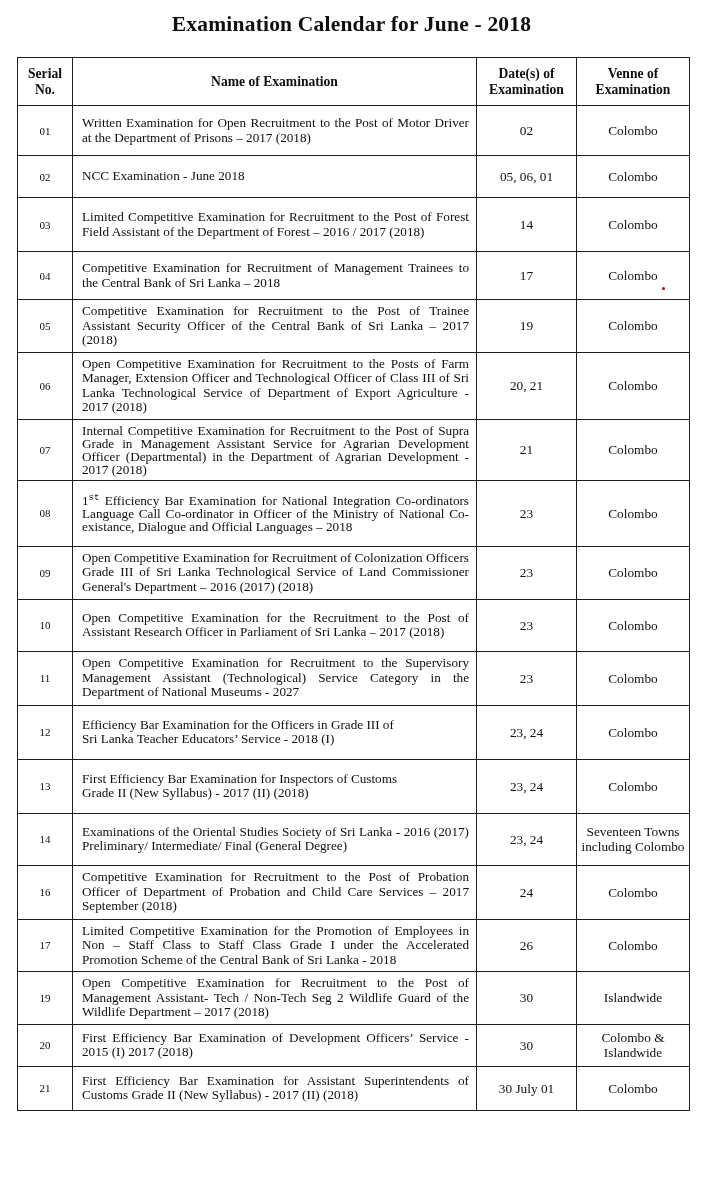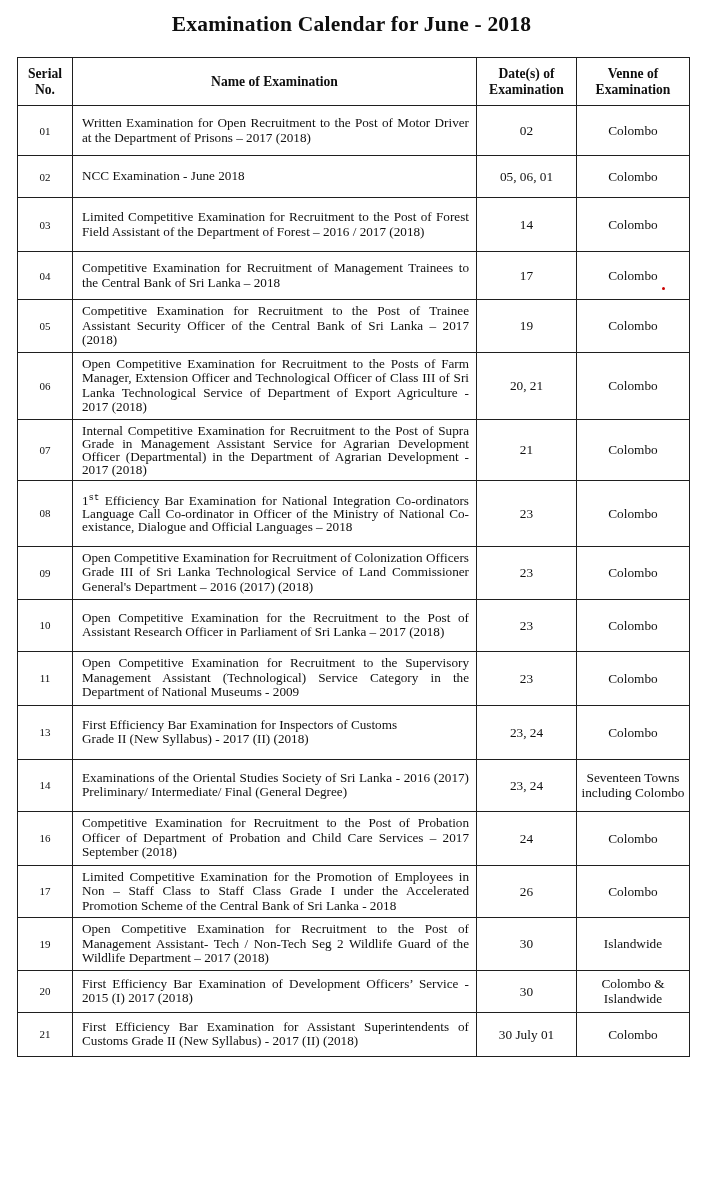--- a/index.html
+++ b/index.html
@@ -157,25 +157,32 @@
 
     <tr style="height:52px">
       <td class="serial-cell">10</td>
       <td class="name-cell">Open Competitive Examination for the Recruitment to the Post of Assistant Research Officer in Parliament of Sri Lanka – 2017 (2018)</td>
       <td class="date-cell">23</td>
       <td class="venue-cell">Colombo</td>
     </tr>
 
     <tr style="height:54px">
       <td class="serial-cell">11</td>
-      <td class="name-cell">Open Competitive Examination for Recruitment to the Supervisory Management Assistant (Technological) Service Category in the Department of National Museums - 2009</td>
-      <td class="date-cell">23</td>
-      <td class="venue-cell">Colombo</td>
-    </tr>
-
+      <td class="name-cell">Open Competitive Examination for Recruitment to the Supervisory Management Assistant (Technological) Service Category in the Department of National Museums - 2027</td>
+      <td class="date-cell">23</td>
+      <td class="venue-cell">Colombo</td>
+    </tr>
+
+    <tr style="height:54px">
+      <td class="serial-cell">12</td>
+      <td class="name-cell">Efficiency Bar Examination for the Officers in Grade III of
+Sri Lanka Teacher Educators’ Service - 2018 (I)</td>
+      <td class="date-cell">23, 24</td>
+      <td class="venue-cell">Colombo</td>
+    </tr>
 
     <tr style="height:54px">
       <td class="serial-cell">13</td>
       <td class="name-cell">First Efficiency Bar Examination for Inspectors of Customs
 Grade II (New Syllabus) - 2017 (II) (2018)</td>
       <td class="date-cell">23, 24</td>
       <td class="venue-cell">Colombo</td>
     </tr>
 
     <tr style="height:52px">

